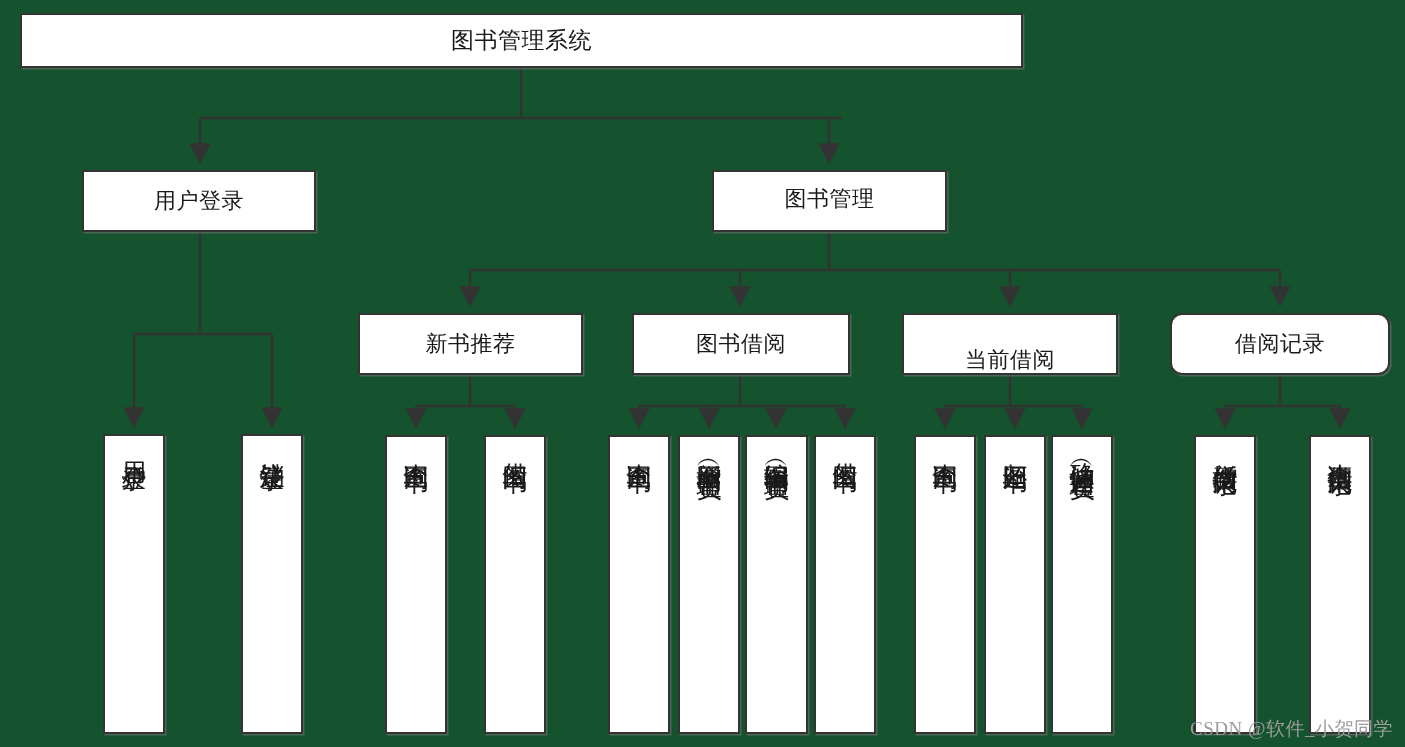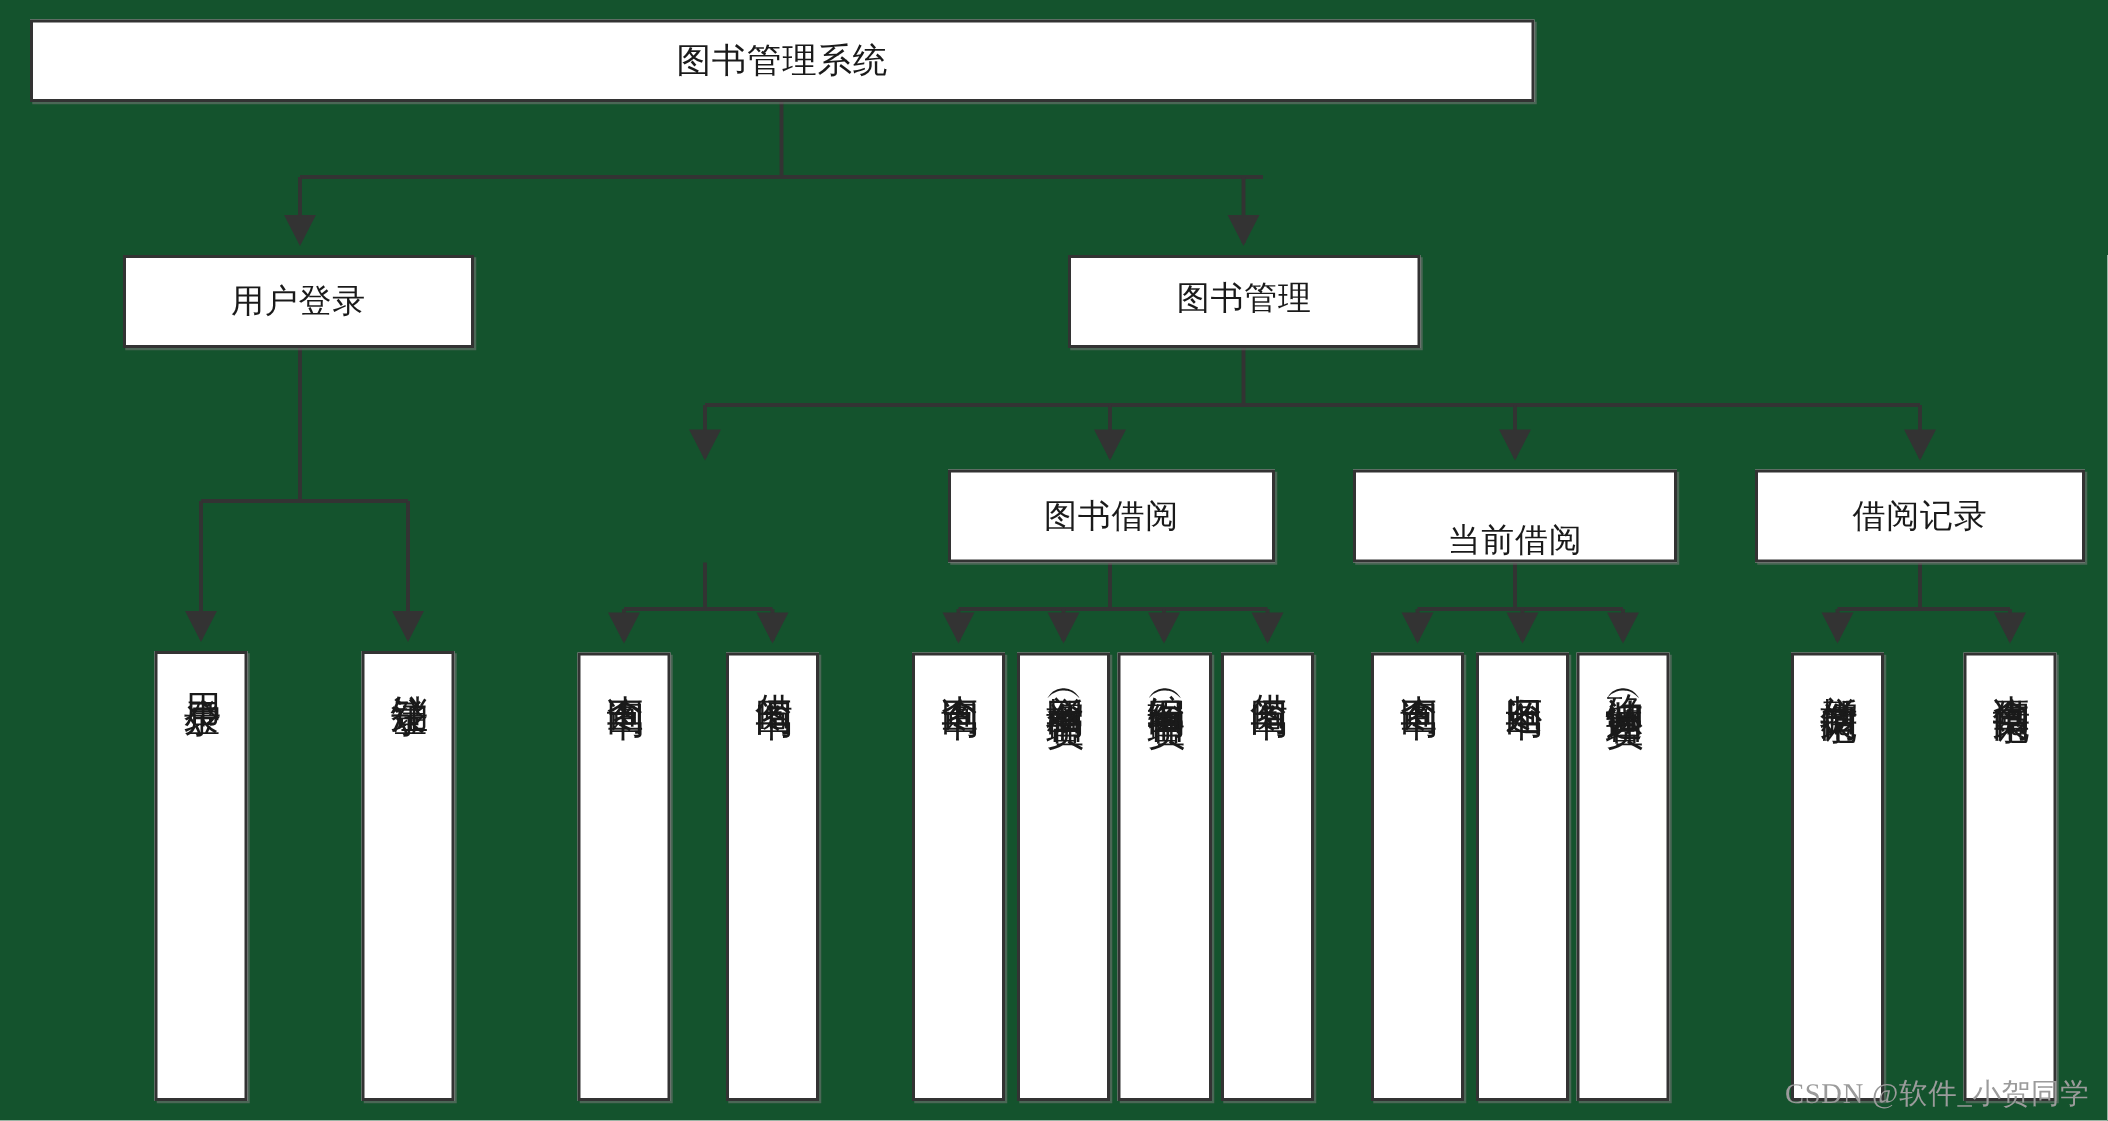--- a/index.html
+++ b/index.html
@@ -126,27 +126,30 @@
     <span>图书管理系统</span>
   </div>
 
   <div class="node horiz" style="left:82px; top:170px; width:234px; height:62px;">
     <span>用户登录</span>
   </div>
   <div class="node horiz" style="left:712px; top:170px; width:235px; height:62px;font-family:Liberation Mono, monospace;">
     <span>图书管理</span>
   </div>
 
+  <div class="node horiz" style="left:358px; top:313px; width:225px; height:62px;">
+    <span>新书推荐</span>
+  </div>
   <div class="node horiz" style="left:632px; top:313px; width:218px; height:62px;">
     <span>图书借阅</span>
   </div>
   <div class="node horiz" style="left:902px; top:313px; width:216px; height:62px;align-items:flex-end;">
     <span>当前借阅</span>
   </div>
-  <div class="node horiz" style="left:1170px; top:313px; width:220px; height:62px;">
+  <div class="node horiz" style="left:1170px; top:313px; width:220px; height:62px;border-radius:12px;">
     <span>借阅记录</span>
   </div>
 
   <div class="node vert" style="left:103px; top:434px; width:62px; height:300px;">
     <span class="vlabel">用户登录</span>
   </div>
   <div class="node vert" style="left:241px; top:434px; width:62px; height:300px;">
     <span class="vlabel">注销登录</span>
   </div>
 

